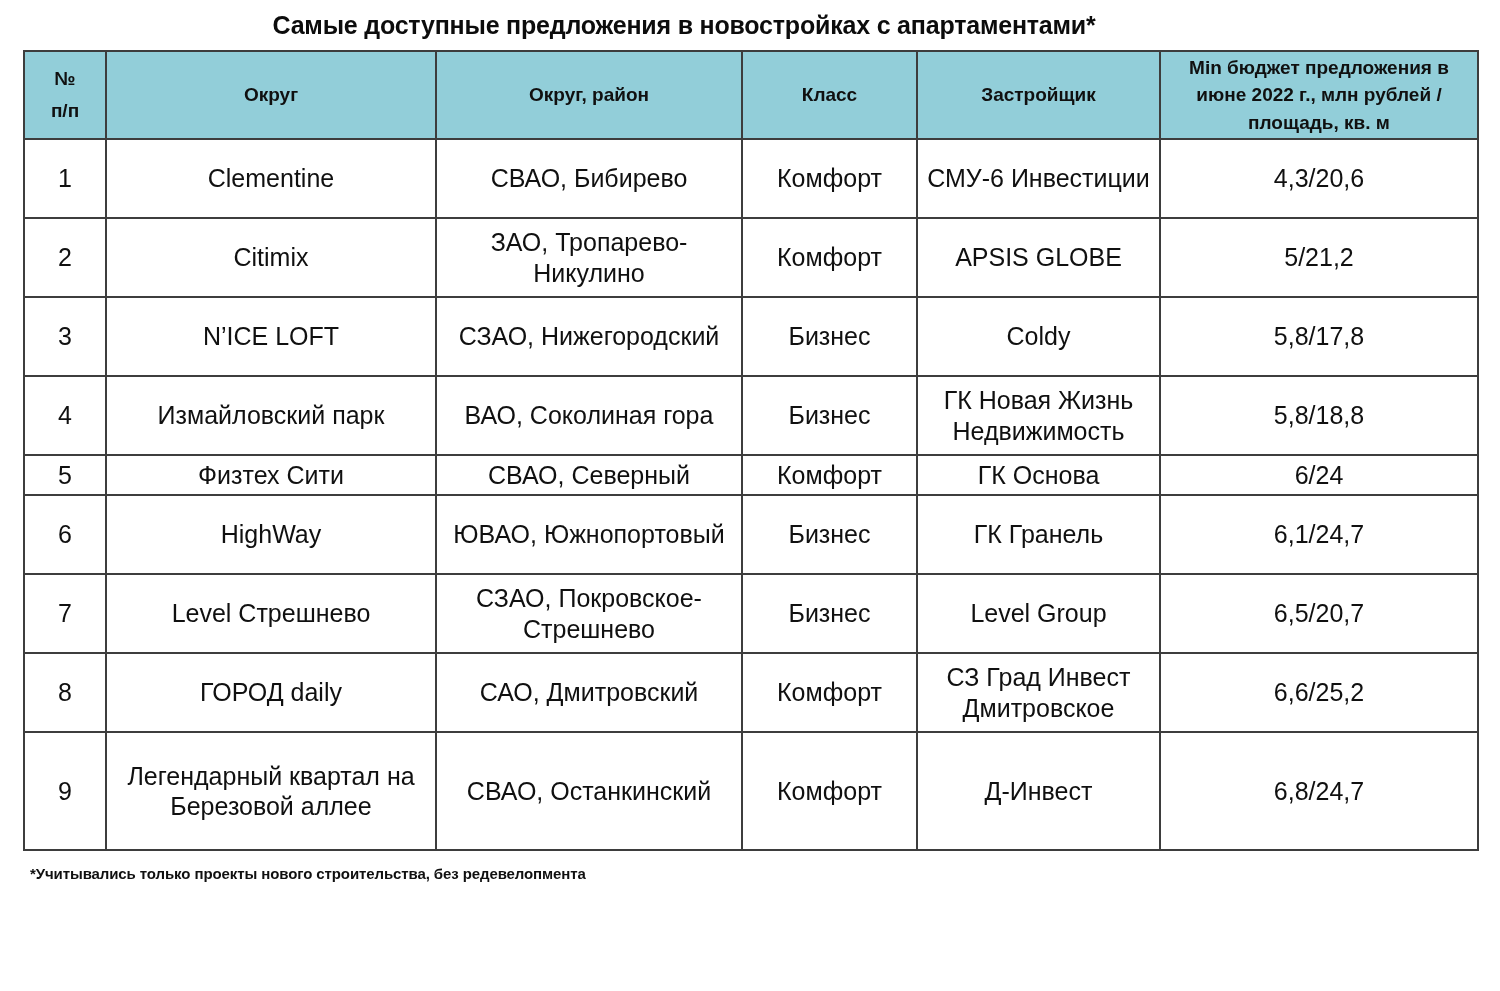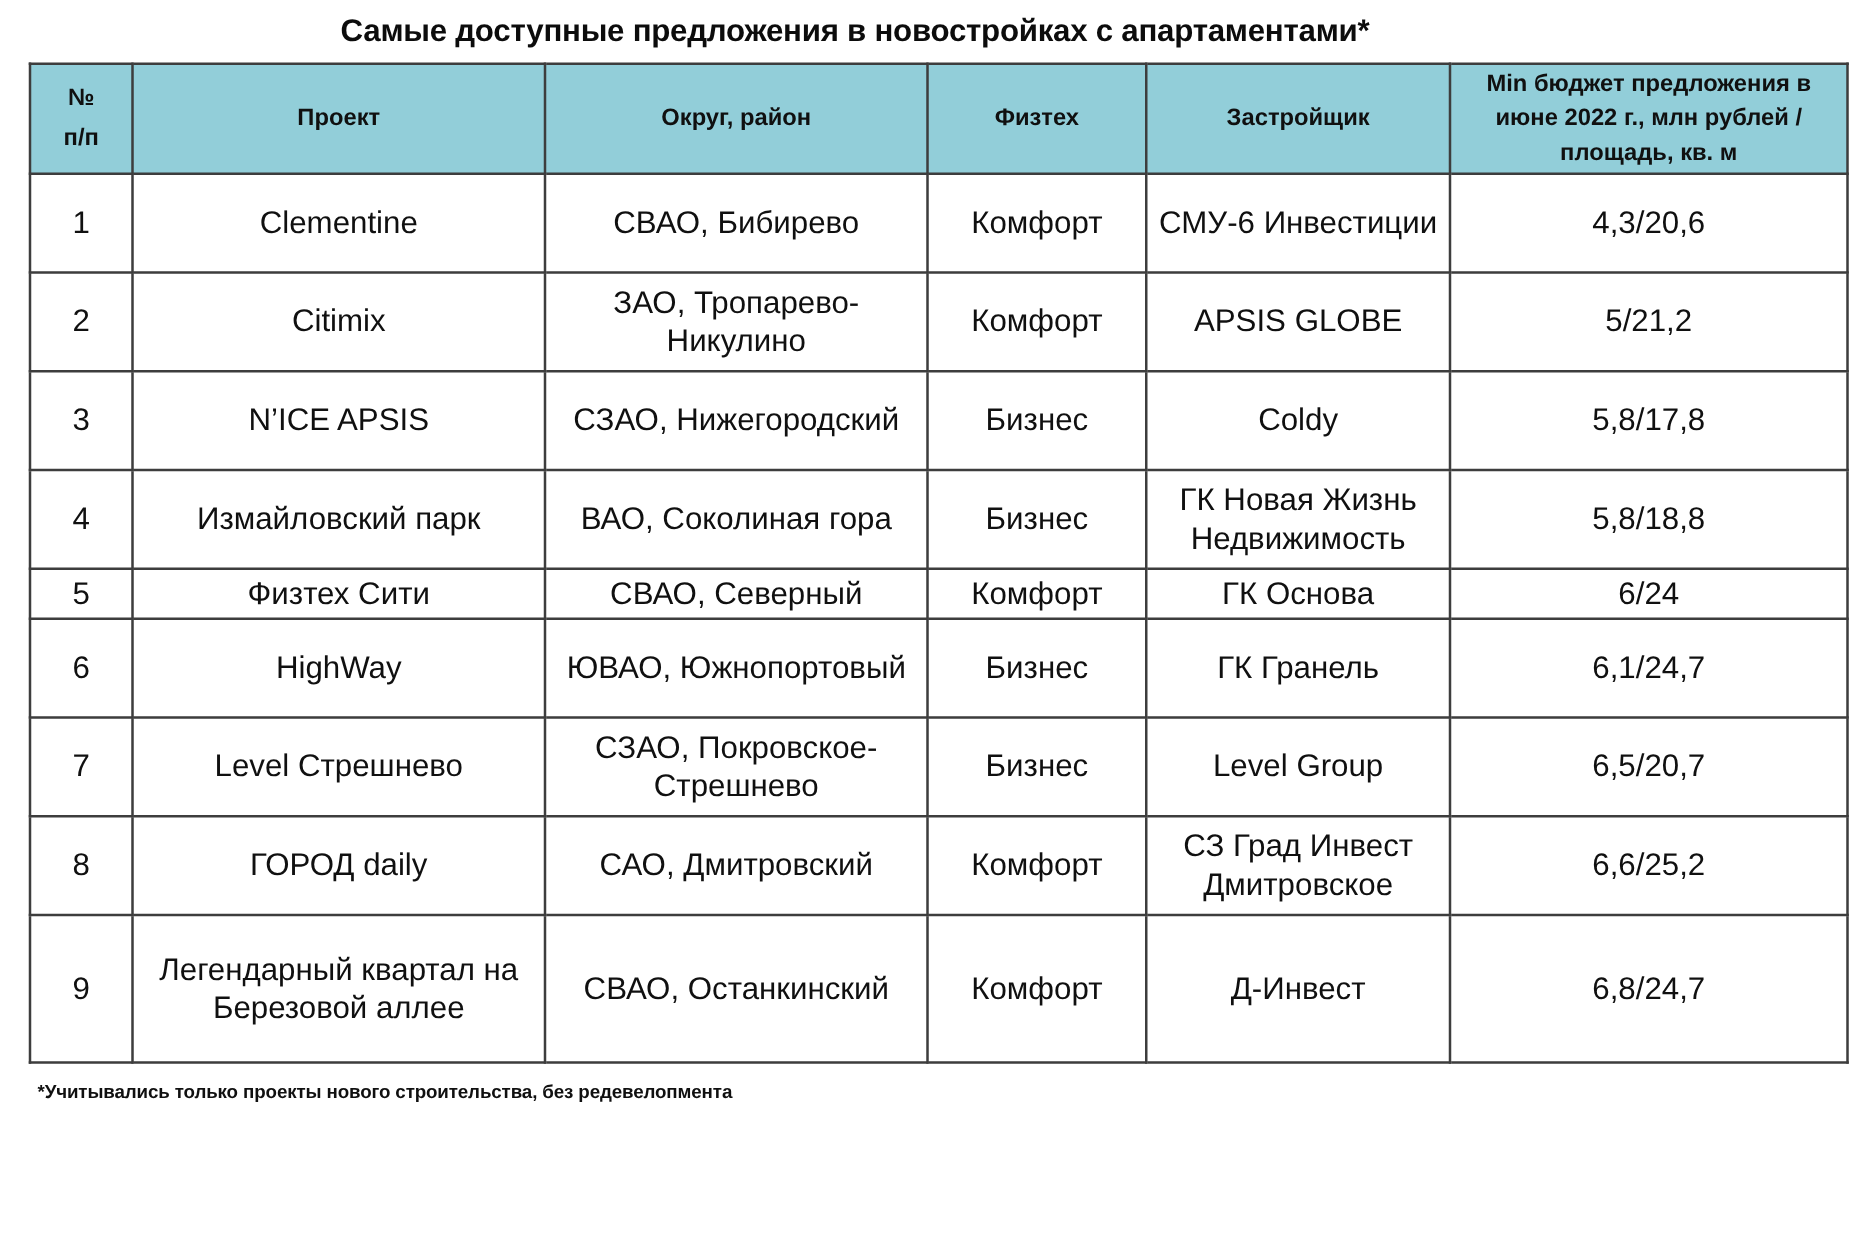--- a/index.html
+++ b/index.html
@@ -112,23 +112,23 @@
         <col class="w-num">
         <col class="w-project">
         <col class="w-okrug">
         <col class="w-class">
         <col class="w-dev">
         <col class="w-budget">
       </colgroup>
       <thead>
         <tr>
           <th class="h-num"><span>№</span><br><span>п/п</span></th>
-          <th>Проект</th>
+          <th>Округ</th>
           <th>Округ, район</th>
-          <th>Физтех</th>
+          <th>Класс</th>
           <th>Застройщик</th>
           <th>Min бюджет предложения в июне 2022 г., млн рублей / площадь, кв. м</th>
         </tr>
       </thead>
       <tbody>
         <tr class="r-h1">
           <td class="c-num">1</td>
           <td>Clementine</td>
           <td>СВАО, Бибирево</td>
           <td>Комфорт</td>
@@ -138,21 +138,21 @@
         <tr class="r-h1">
           <td class="c-num">2</td>
           <td>Citimix</td>
           <td>ЗАО, Тропарево-Никулино</td>
           <td>Комфорт</td>
           <td>APSIS GLOBE</td>
           <td>5/21,2</td>
         </tr>
         <tr class="r-h1">
           <td class="c-num">3</td>
-          <td>N’ICE APSIS</td>
+          <td>N’ICE LOFT</td>
           <td>СЗАО, Нижегородский</td>
           <td>Бизнес</td>
           <td>Coldy</td>
           <td>5,8/17,8</td>
         </tr>
         <tr class="r-h1">
           <td class="c-num">4</td>
           <td>Измайловский парк</td>
           <td>ВАО, Соколиная гора</td>
           <td>Бизнес</td>

